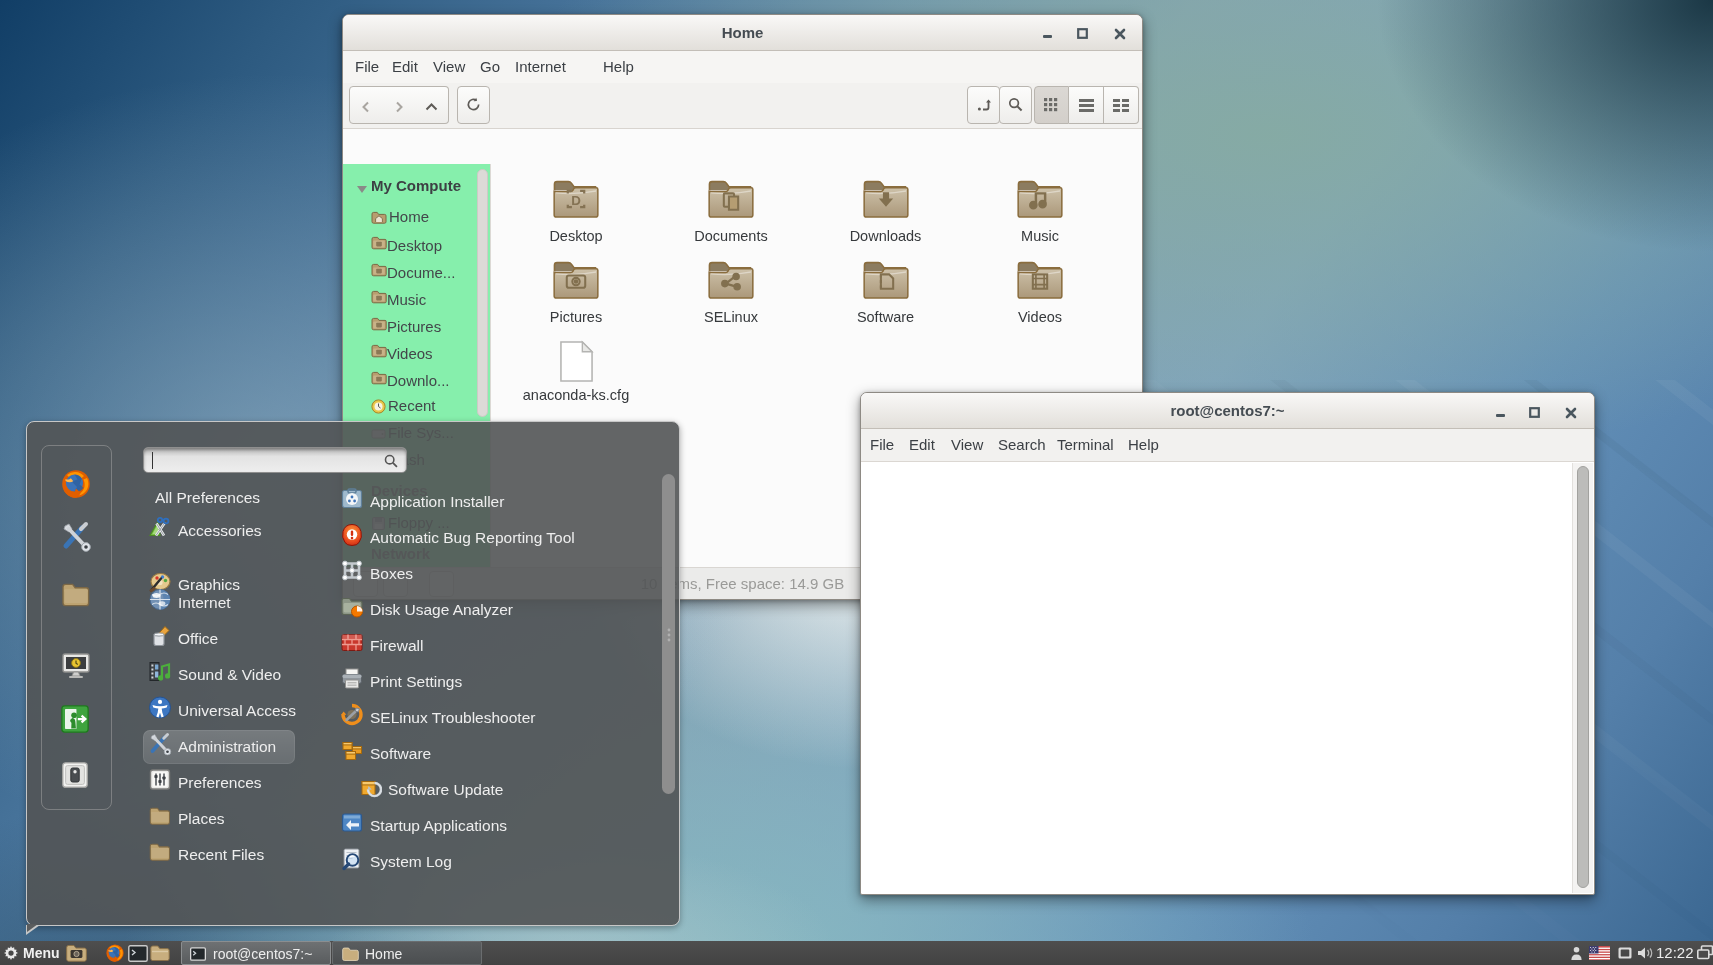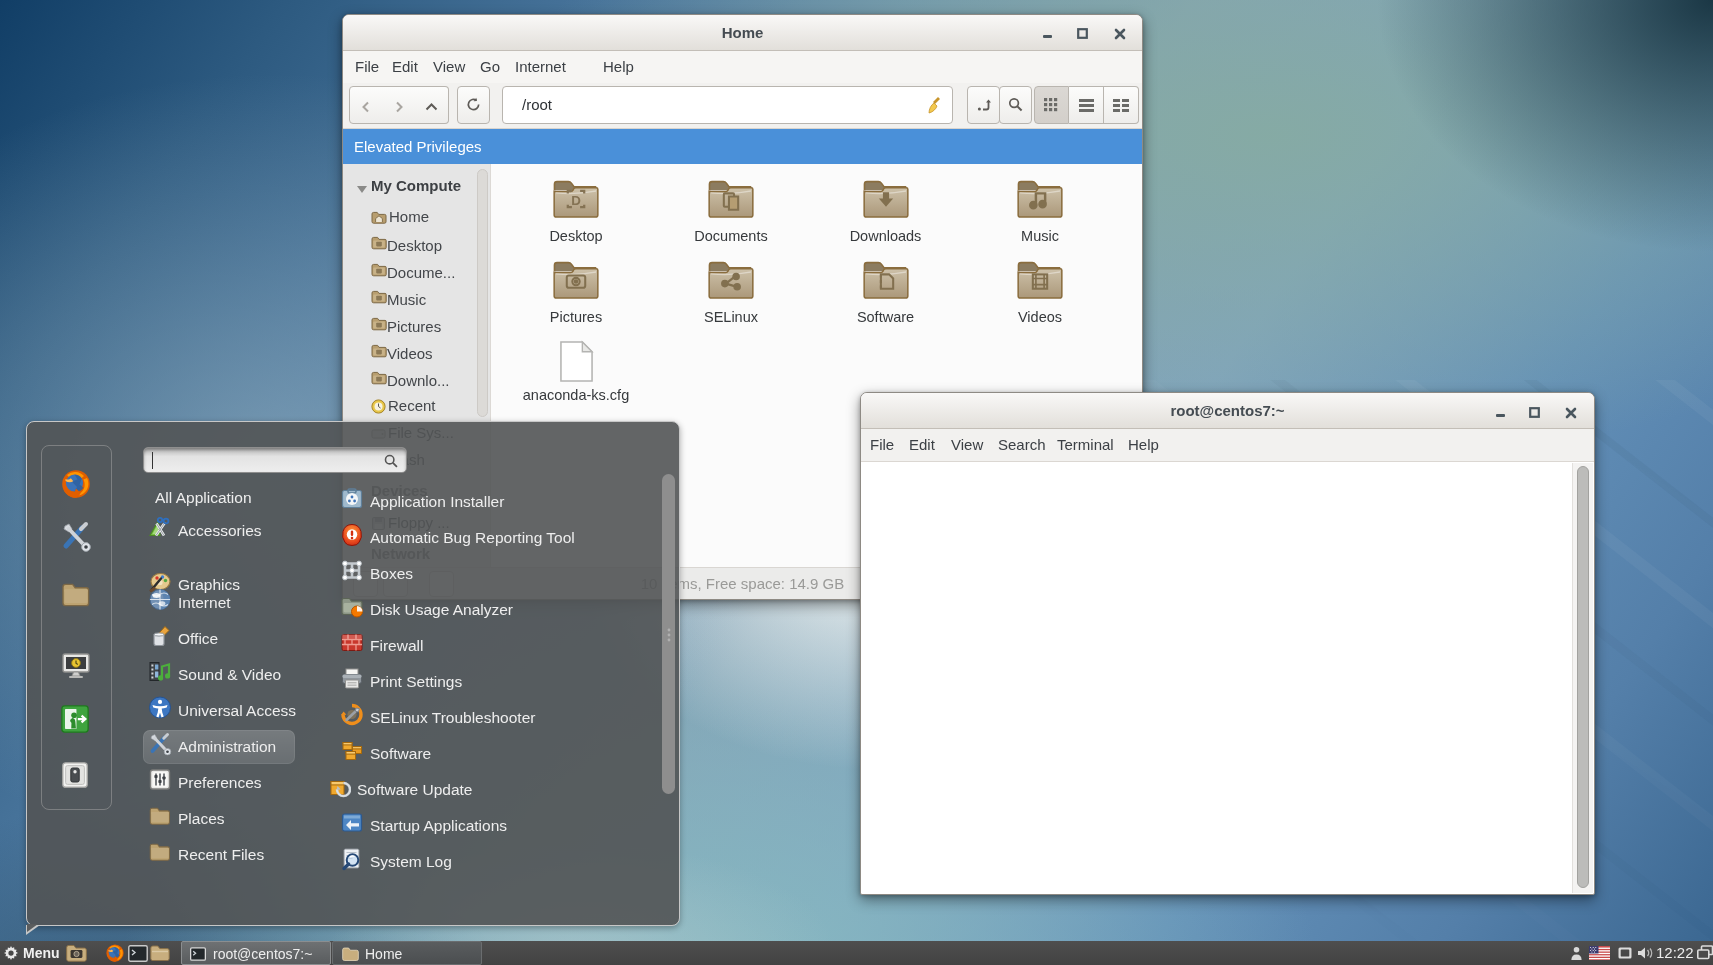--- a/index.html
+++ b/index.html
@@ -27,21 +27,21 @@
 
 #fm{left:342px;top:14px;width:801px;height:586px;background:#fbfbfb}
 #fm .mbar{top:36px;height:32px;border-bottom:none;background:#f6f5f3}
 #fmtool{position:absolute;left:0;right:0;top:68px;height:46px;background:#f2f1ef;border-bottom:1px solid #d8d4cf}
 .tbtn{position:absolute;top:3px;height:38px;background:linear-gradient(#fcfcfb,#eeedeb);
  border:1px solid #b9b5af;border-radius:4px;color:#77726c;text-align:center}
 #fmpath{position:absolute;left:159px;top:3px;width:451px;height:38px;background:#fff;
  border:1px solid #b9b5af;border-radius:4px;font-size:15px;color:#2d3135;line-height:36px;padding-left:19px}
 #fmbanner{position:absolute;left:0;right:0;top:114px;height:35px;background:#4a90d9;color:#fff;
  font-size:15px;line-height:35px;padding-left:11px}
-#fmside{position:absolute;left:0;top:149px;width:148px;bottom:32px;background:#e5e5e5;border-right:1px solid #dcd9d5}
+#fmside{position:absolute;left:0;top:149px;width:148px;bottom:32px;background:#86efac;border-right:1px solid #dcd9d5}
 .srow{position:absolute;left:30px;font-size:15px;color:#43464a;white-space:nowrap}
 .srow .ic{display:inline-block;vertical-align:-3px;margin-right:2px}
 .shead{font-weight:bold;color:#3d4044}
 #fmmain{position:absolute;left:149px;top:149px;right:0;bottom:32px;background:#fbfbfb}
 .gitem{position:absolute;width:150px;text-align:center}
 .glabel{font-size:14.5px;color:#36393c}
 #fmstatus{position:absolute;left:0;right:0;bottom:0;height:32px;background:#ebebea;border-top:1px solid #d9d6d2;
  text-align:center;font-size:15px;color:#9a9a98;line-height:31px}
 .dimbtn{position:absolute;top:3px;width:25px;height:26px;border:1px solid #c5c2be;border-radius:4px;background:#f1f0ee}
 
@@ -130,24 +130,20 @@
       <div class="tbtn" style="left:39px;width:34px;border-radius:0;border-left:none;padding-top:12px"><svg width="12" height="12" viewBox="0 0 12 12">
           <path d="M4 1.5 L8.5 6 L4 10.5" stroke="#a9a5a0" stroke-width="2" fill="none"></path>
         </svg></div>
       <div class="tbtn" style="left:72px;width:34px;border-radius:0 4px 4px 0;border-left:none;padding-top:12px"><svg width="13" height="12" viewBox="0 0 13 12">
           <path d="M1.5 8.5 L6.5 3.5 L11.5 8.5" stroke="#5e5b57" stroke-width="2" fill="none"></path>
         </svg></div>
       <div class="tbtn" style="left:114px;width:33px;padding-top:10px"><svg width="15" height="15" viewBox="0 0 16 16">
           <path d="M13.5 8 a5.5 5.5 0 1 1 -2.2-4.4" stroke="#5e5b57" stroke-width="1.8" fill="none"></path>
           <path d="M11 0.8 L11.6 4.2 L8.2 4.6 z" fill="#5e5b57"></path>
         </svg></div>
-      <div id="fmpath">/root<svg width="18" height="18" viewBox="0 0 18 18" style="position:absolute;right:8px;top:9px">
-          <path d="M12 1 l2 2 -5 5 -2 -2 z" fill="#c8952c"></path>
-          <path d="M8 7 l3 3 c-1 3 -4 6 -8 7 c0-4 2-8 5-10" fill="#f3c94f" stroke="#c8952c" stroke-width="0.8"></path>
-        </svg></div>
       <div class="tbtn" style="left:624px;width:33px;padding-top:11px;font-size:13px;color:#5e5b57"><svg width="14" height="14" viewBox="0 0 14 14">
           <circle cx="2.4" cy="11" r="1.5" fill="#5e5b57"></circle>
           <path d="M6 11.5 h3.5 q2 0 2-2 V3" stroke="#5e5b57" stroke-width="1.8" fill="none"></path>
           <path d="M9 4.5 L11.5 1.5 L14 4.5" fill="#5e5b57"></path>
         </svg></div>
       <div class="tbtn" style="left:656px;width:33px;padding-top:10px"><svg width="15" height="15" viewBox="0 0 16 16">
           <circle cx="6.5" cy="6.5" r="4.6" stroke="#5e5b57" stroke-width="1.8" fill="none"></circle>
           <path d="M10 10 L14.5 14.5" stroke="#5e5b57" stroke-width="2.2"></path>
         </svg></div>
       <div class="tbtn" style="left:691px;width:35px;border-radius:4px 0 0 4px;background:linear-gradient(#dbd8d4,#d3cfca);padding-top:11px"><svg width="15" height="15" viewBox="0 0 15 15">
@@ -168,21 +164,20 @@
         </svg></div>
       <div class="tbtn" style="left:761px;width:35px;border-radius:0 4px 4px 0;border-left:none;padding-top:11px"><svg width="16" height="13" viewBox="0 0 16 13">
           <rect x="0" y="0" width="7" height="3" fill="#6b6b68"></rect>
           <rect x="9" y="0" width="7" height="3" fill="#6b6b68"></rect>
           <rect x="0" y="5" width="7" height="3" fill="#6b6b68"></rect>
           <rect x="9" y="5" width="7" height="3" fill="#6b6b68"></rect>
           <rect x="0" y="10" width="7" height="3" fill="#6b6b68"></rect>
           <rect x="9" y="10" width="7" height="3" fill="#6b6b68"></rect>
         </svg></div>
     </div>
-    <div id="fmbanner">Elevated Privileges</div>
     <div id="fmside">
       <div class="srow shead" style="left:14px;top:13px"><svg class="ic" width="10" height="9" viewBox="0 0 10 9" style="margin-right:4px">
           <path d="M0 1 h10 L5 8 z" fill="#8a8a88"></path>
         </svg>My Compute</div>
       <div class="srow" style="left:28px;top:44px"><svg class="ic" width="16" height="16" viewBox="0 0 16 16">
           <path d="M1 5 q0-1.6 1.6-1.6 h3.6 l1.4 2 h6 q1.4 0 1.4 1.4 v6 q0 1.4 -1.4 1.4 h-11 q-1.6 0 -1.6 -1.6 z" fill="#b89e6f" stroke="#7d6845"></path>
           <path d="M4.6 13 v-3.4 l3.4-2.8 3.4 2.8 V13" fill="#ece4d2" stroke="#7d6845" stroke-width="0.9"></path>
         </svg>Home</div>
       <div class="srow" style="left:28px;top:71px"><svg width="16" height="16" viewBox="0 0 16 16">
           <path d="M1 4 q0-1.6 1.6-1.6 h4 l1.4 2 h6 q1.2 0 1.2 1.2 v7 q0 1.2 -1.2 1.2 h-11.4 q-1.6 0 -1.6-1.6 z" fill="#b89e6f" stroke="#7d6845" stroke-width="1"></path>
@@ -469,21 +464,21 @@
 <circle cx="16" cy="12.5" r="1.8" fill="#e8e8e6"></circle>
 </svg></div>
       <div id="msearch">
         <div class="cur"></div>
         <svg width="14" height="14" viewBox="0 0 16 16" style="position:absolute;right:8px;top:6px">
           <circle cx="6.5" cy="6.5" r="4.8" stroke="#555" stroke-width="1.8" fill="none"></circle>
           <path d="M10.2 10.2 L14.8 14.8" stroke="#555" stroke-width="2"></path>
         </svg>
       </div>
       <div class="mhl" style="top:308px"></div>
-      <div class="mrow" style="left:128px;top:67px">All Application</div>
+      <div class="mrow" style="left:128px;top:67px">All Preferences</div>
       <div class="mrow" style="left:121px;top:97px;height:24px;line-height:24px;padding-left:30px"><span class="mic"><svg width="24" height="24" viewBox="0 0 24 24">
 <path d="M2 20 L10 6 L12 20 z" fill="#79c043" stroke="#4c8a25" stroke-width="1.2"></path>
 <path d="M4.5 18.5 L9.5 9.5 L10.6 18.5 z" fill="#a5d87e"></path>
 <path d="M8 20 L17 7 M16 20 L8.5 8" stroke="#e8eaec" stroke-width="2.6"></path>
 <path d="M8 20 L17 7 M16 20 L8.5 8" stroke="#9aa0a6" stroke-width="1"></path>
 <circle cx="18" cy="5.5" r="2.4" fill="none" stroke="#2f6fbe" stroke-width="1.8"></circle>
 <circle cx="12" cy="4.5" r="2.2" fill="none" stroke="#2f6fbe" stroke-width="1.8"></circle>
 </svg></span>Accessories</div>
       <div class="mrow" style="left:121px;top:151px;height:24px;line-height:24px;padding-left:30px"><span class="mic"><svg width="24" height="24" viewBox="0 0 24 24">
 <ellipse cx="12.5" cy="12" rx="9.5" ry="8" fill="#e5c98e" stroke="#9a7b43" stroke-width="1.2"></ellipse>
@@ -614,21 +609,21 @@
       <div class="mrow" style="left:313px;top:320px;height:24px;line-height:24px;padding-left:30px"><span class="mic"><svg width="24" height="24" viewBox="0 0 24 24">
 <g stroke="#a5690d" stroke-width="1">
 <rect x="3" y="4" width="9" height="7" fill="#f0a92e"></rect>
               <rect x="3" y="4" width="9" height="2.4" fill="#f8c96d"></rect>
 <rect x="12.5" y="8" width="9" height="7" fill="#e99c22"></rect>
               <rect x="12.5" y="8" width="9" height="2.4" fill="#f6c263"></rect>
 <rect x="6" y="13" width="9.5" height="8" fill="#f0a92e"></rect>
               <rect x="6" y="13" width="9.5" height="2.6" fill="#f8c96d"></rect>
 </g>
           </svg></span>Software</div>
-      <div class="mrow" style="left:300px;top:356px;height:24px;line-height:24px;padding-left:30px"><span class="mic"><svg width="24" height="24" viewBox="0 0 24 24">
+      <div class="mrow" style="left:331px;top:356px;height:24px;line-height:24px;padding-left:30px"><span class="mic"><svg width="24" height="24" viewBox="0 0 24 24">
 <rect x="4" y="7" width="13" height="13" fill="#f0a92e" stroke="#a5690d"></rect>
 <rect x="4" y="7" width="13" height="3.4" fill="#f8c96d" stroke="#a5690d"></rect>
 <path d="M16.5 8.5 a6.5 6.5 0 1 1 -6.5 6.5" stroke="#cfd5da" stroke-width="2.6" fill="none"></path>
 <path d="M10.5 11.5 L9.5 15.6 L13.8 15 z" fill="#b9bfc5"></path>
 <path d="M16.5 8.5 a6.5 6.5 0 1 1 -6.5 6.5" stroke="#dfe3e7" stroke-width="1" fill="none"></path>
 </svg></span>Software Update</div>
       <div class="mrow" style="left:313px;top:392px;height:24px;line-height:24px;padding-left:30px"><span class="mic"><svg width="24" height="24" viewBox="0 0 24 24">
 <rect x="2.5" y="3.5" width="19" height="17" rx="2" fill="#4d86c4" stroke="#2c5a91" stroke-width="1.2"></rect>
 <rect x="4" y="5" width="16" height="3" fill="#7eaad6"></rect>
 <path d="M6 14 h8 v-3.4 l5 5 -5 5 v-3.4 h-8 z" fill="#eef3f8" transform="rotate(180 12.5 15)"></path>

